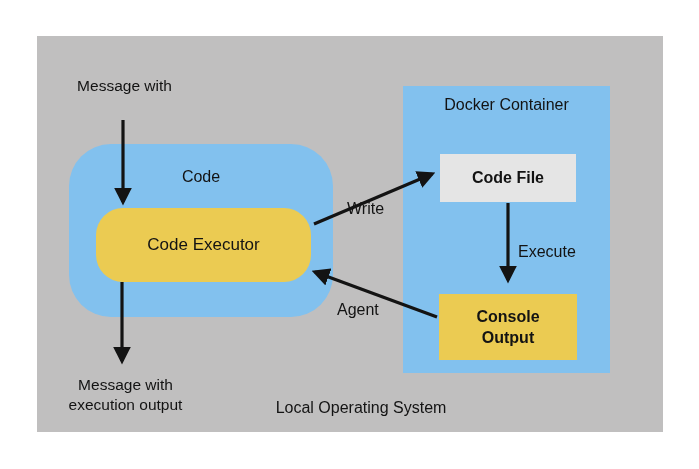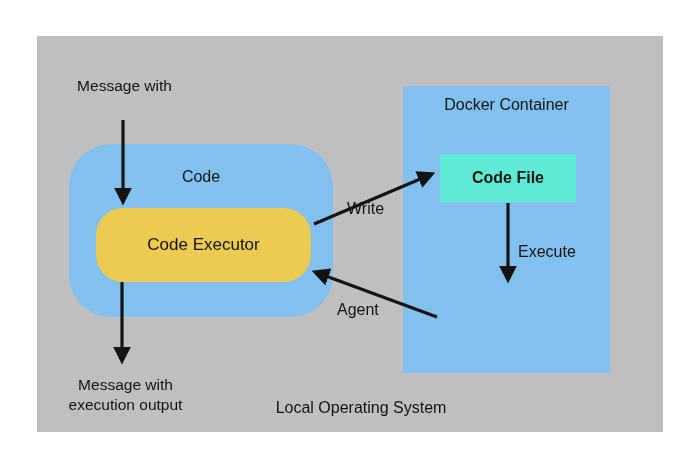--- a/index.html
+++ b/index.html
@@ -70,21 +70,21 @@
     width: 100%;
     text-align: center;
     font-size: 16px;
   }
   .code-file {
     position: absolute;
     left: 440px;
     top: 154px;
     width: 136px;
     height: 48px;
-    background: #5eead4;
+    background: #e5e5e5;
     display: flex;
     align-items: center;
     justify-content: center;
     font-size: 16px;
     font-weight: bold;
   }
   .console-output {
     position: absolute;
     left: 439px;
     top: 294px;
@@ -151,20 +151,23 @@
   </div>
 
   <div class="docker-box">
     <div class="docker-title">Docker Container</div>
   </div>
 
   <div class="code-file">
     <span>Code File</span>
   </div>
 
+  <div class="console-output">
+    <span>Console Output</span>
+  </div>
 
   <div class="annotation msg-in">
     <div>Message with</div>
   </div>
 
   <div class="annotation msg-out">
     <div>Message with</div>
     <div>execution output</div>
   </div>
 

